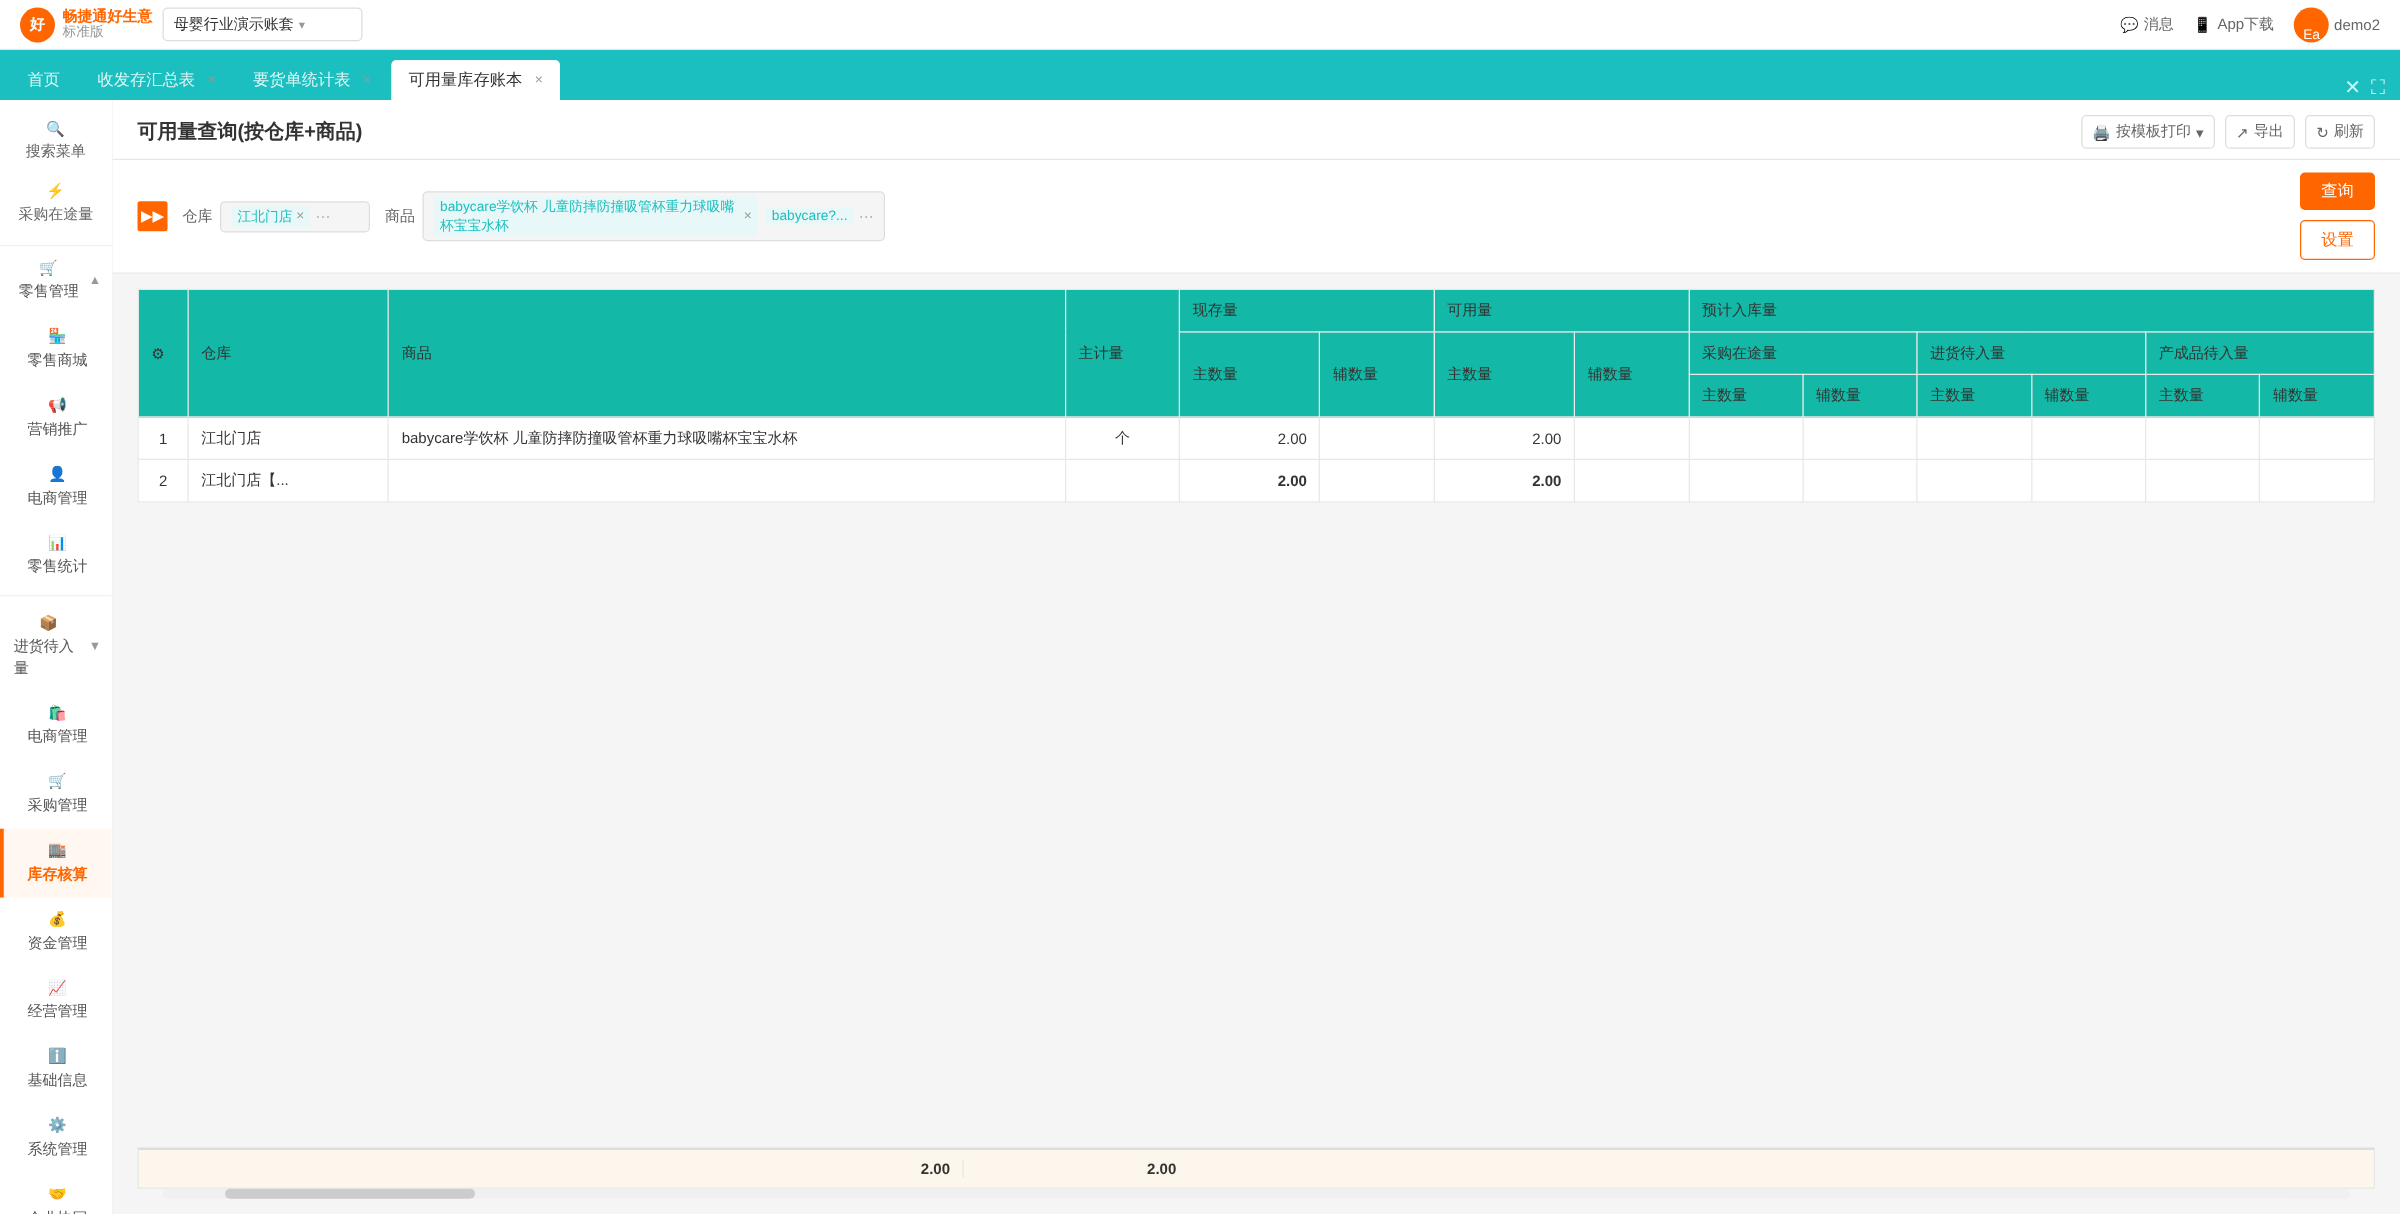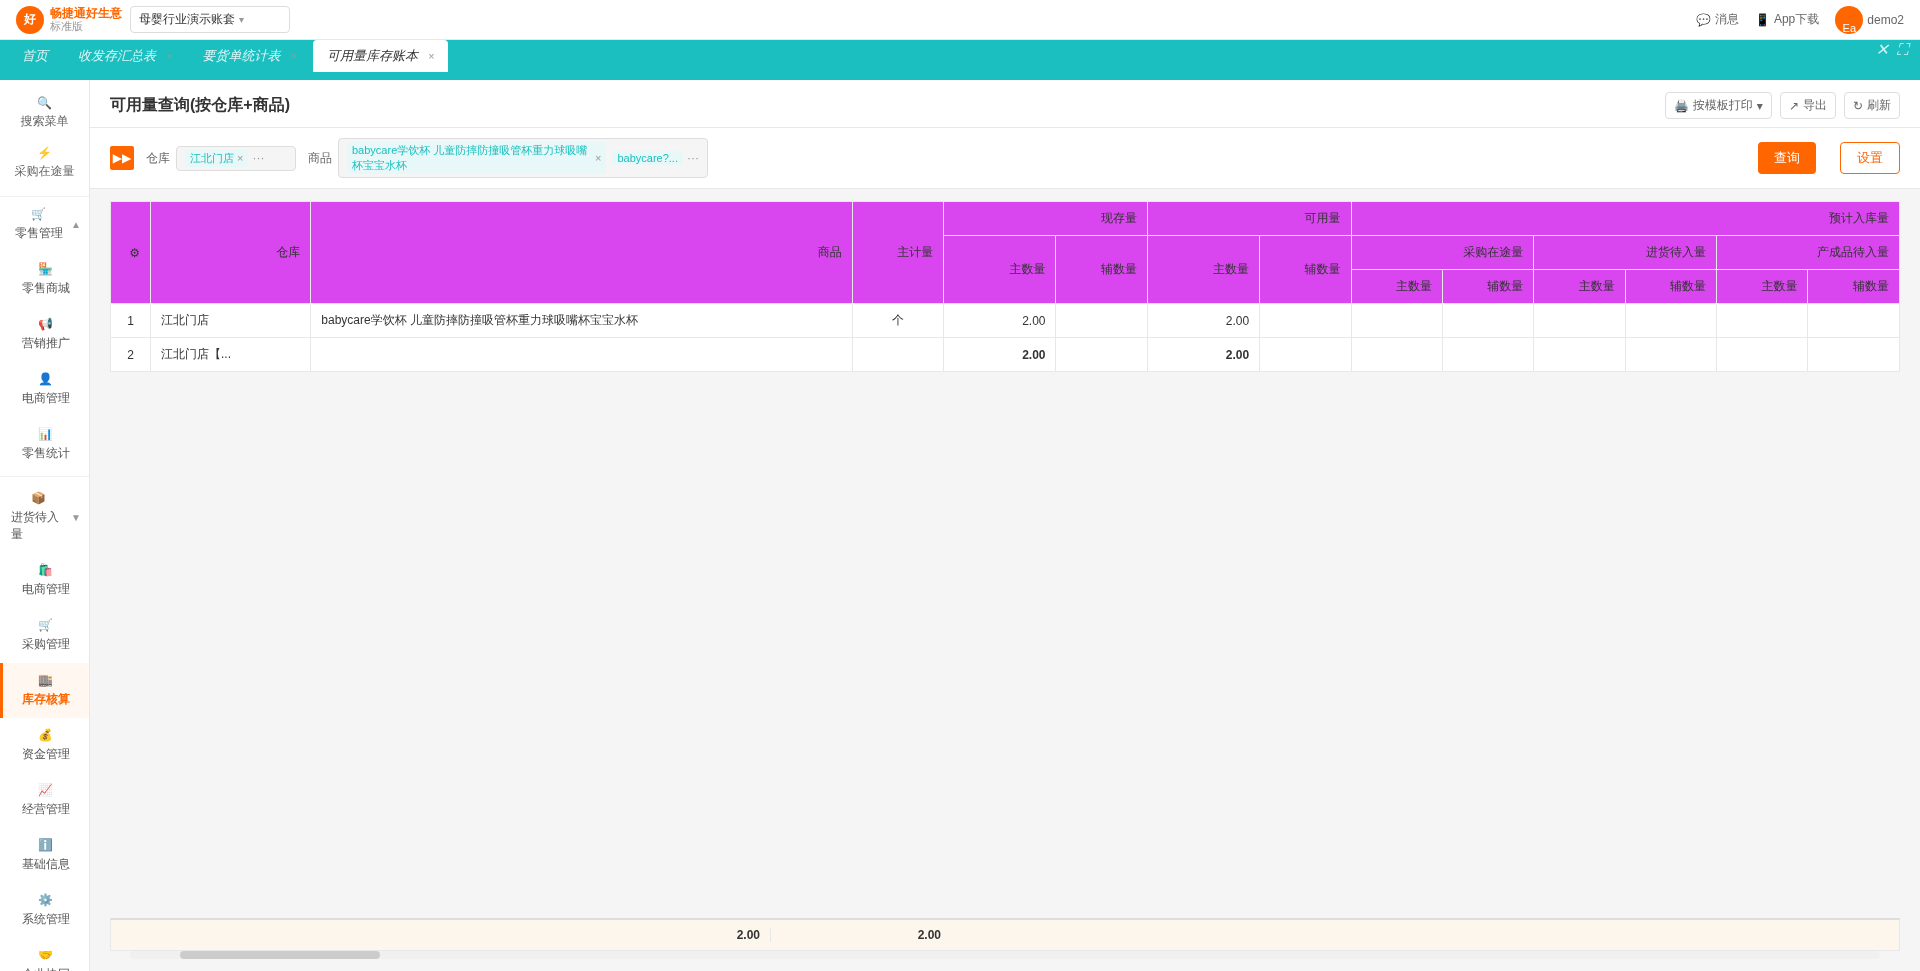--- a/index.html
+++ b/index.html
@@ -12,21 +12,21 @@
     .logo-icon { width: 28px; height: 28px; background: #ff6600; border-radius: 50%; display: flex; align-items: center; justify-content: center; color: white; font-size: 12px; font-weight: bold; }
     .logo-text { font-size: 12px; color: #666; line-height: 1.2; }
     .logo-text span { display: block; color: #ff6600; font-weight: bold; }
     .store-selector { display: flex; align-items: center; gap: 4px; border: 1px solid #ddd; border-radius: 4px; padding: 4px 8px; background: #fff; cursor: pointer; font-size: 12px; color: #333; min-width: 160px; }
     .store-selector .chevron { color: #999; font-size: 10px; }
     .top-bar-right { display: flex; align-items: center; gap: 16px; }
     .top-right-item { display: flex; align-items: center; gap: 4px; font-size: 12px; color: #666; cursor: pointer; }
     .avatar { width: 28px; height: 28px; border-radius: 50%; background: #ff6600; display: flex; align-items: flex-end; justify-content: center; color: white; font-size: 11px; }
 
     
-    .tab-bar { height: 40px; background: #1bbfbf; display: flex; align-items: flex-start; padding: 0 0 0 8px; flex-shrink: 0; gap: 2px; position: relative; font-style: italic; }
+    .tab-bar { height: 40px; background: #1bbfbf; display: flex; align-items: flex-end; padding: 0 0 0 8px; flex-shrink: 0; gap: 2px; position: relative; }
     .tab { display: flex; align-items: center; gap: 6px; padding: 0 14px; height: 32px; border-radius: 4px 4px 0 0; font-size: 13px; cursor: pointer; color: rgba(255,255,255,0.85); background: transparent; }
     .tab.active { background: #fff; color: #333; border-radius: 4px 4px 0 0; }
     .tab .close-btn { font-size: 11px; color: #999; cursor: pointer; margin-left: 4px; }
     .tab.active .close-btn { color: #999; }
     .tab-bar-right { margin-left: auto; display: flex; align-items: center; gap: 8px; padding-right: 12px; }
     .tab-bar-icon { color: rgba(255,255,255,0.8); cursor: pointer; font-size: 16px; }
 
     
     .main-layout { display: flex; flex: 1; overflow: hidden; }
 
@@ -51,28 +51,28 @@
 
     
     .filter-bar { background: #fff; padding: 10px 20px; border-bottom: 1px solid #e8e8e8; display: flex; align-items: center; gap: 12px; flex-shrink: 0; }
     .filter-toggle { width: 24px; height: 24px; background: #ff6600; color: white; display: flex; align-items: center; justify-content: center; border-radius: 2px; cursor: pointer; font-size: 12px; }
     .filter-item { display: flex; align-items: center; gap: 6px; }
     .filter-label { font-size: 12px; color: #666; }
     .filter-value { display: flex; align-items: center; gap: 4px; background: #f5f5f5; border: 1px solid #ddd; border-radius: 4px; padding: 3px 8px; font-size: 12px; min-width: 120px; }
     .filter-value .tag { display: flex; align-items: center; gap: 3px; background: #e8f7f7; color: #1bbfbf; border-radius: 3px; padding: 1px 5px; font-size: 11px; }
     .filter-value .tag .x { cursor: pointer; color: #999; }
     .filter-value .dots { color: #999; cursor: pointer; }
-    .filter-actions { margin-left: auto; display: flex; gap: 24px; }
+    .filter-actions { margin-left: auto; display: flex; gap: 8px; flex-direction: column; }
     .btn-query { background: #ff6600; color: #fff; border: none; border-radius: 4px; padding: 6px 16px; font-size: 13px; cursor: pointer; }
     .btn-settings { background: #fff; color: #ff6600; border: 1px solid #ff6600; border-radius: 4px; padding: 6px 16px; font-size: 13px; cursor: pointer; }
 
     
     .table-area { flex: 1; overflow: auto; padding: 12px 20px; display: flex; flex-direction: column; gap: 0; }
     .data-table { width: 100%; border-collapse: collapse; background: #fff; border: 1px solid #e8e8e8; font-size: 12px; }
-    .data-table th { background: #d946ef; border: 1px solid #e8e8e8; padding: 8px 10px; text-align: right; color: #333; font-weight: normal; white-space: nowrap; }
+    .data-table th { background: #14b8a6; border: 1px solid #e8e8e8; padding: 8px 10px; text-align: left; color: #333; font-weight: normal; white-space: nowrap; }
     .data-table td { border: 1px solid #e8e8e8; padding: 8px 10px; text-align: center; color: #333; white-space: nowrap; }
     .data-table .col-warehouse { text-align: left; min-width: 100px; }
     .data-table .col-product { text-align: left; min-width: 250px; }
     .data-table .col-num { text-align: right; min-width: 70px; }
     .th-group { background: #f0f0f0; }
 
     
     .table-scroll-bar { height: 8px; background: #f0f0f0; margin: 0 20px; border-radius: 4px; position: relative; }
     .table-scroll-thumb { height: 8px; background: #ccc; border-radius: 4px; width: 200px; position: absolute; left: 50px; }
 

